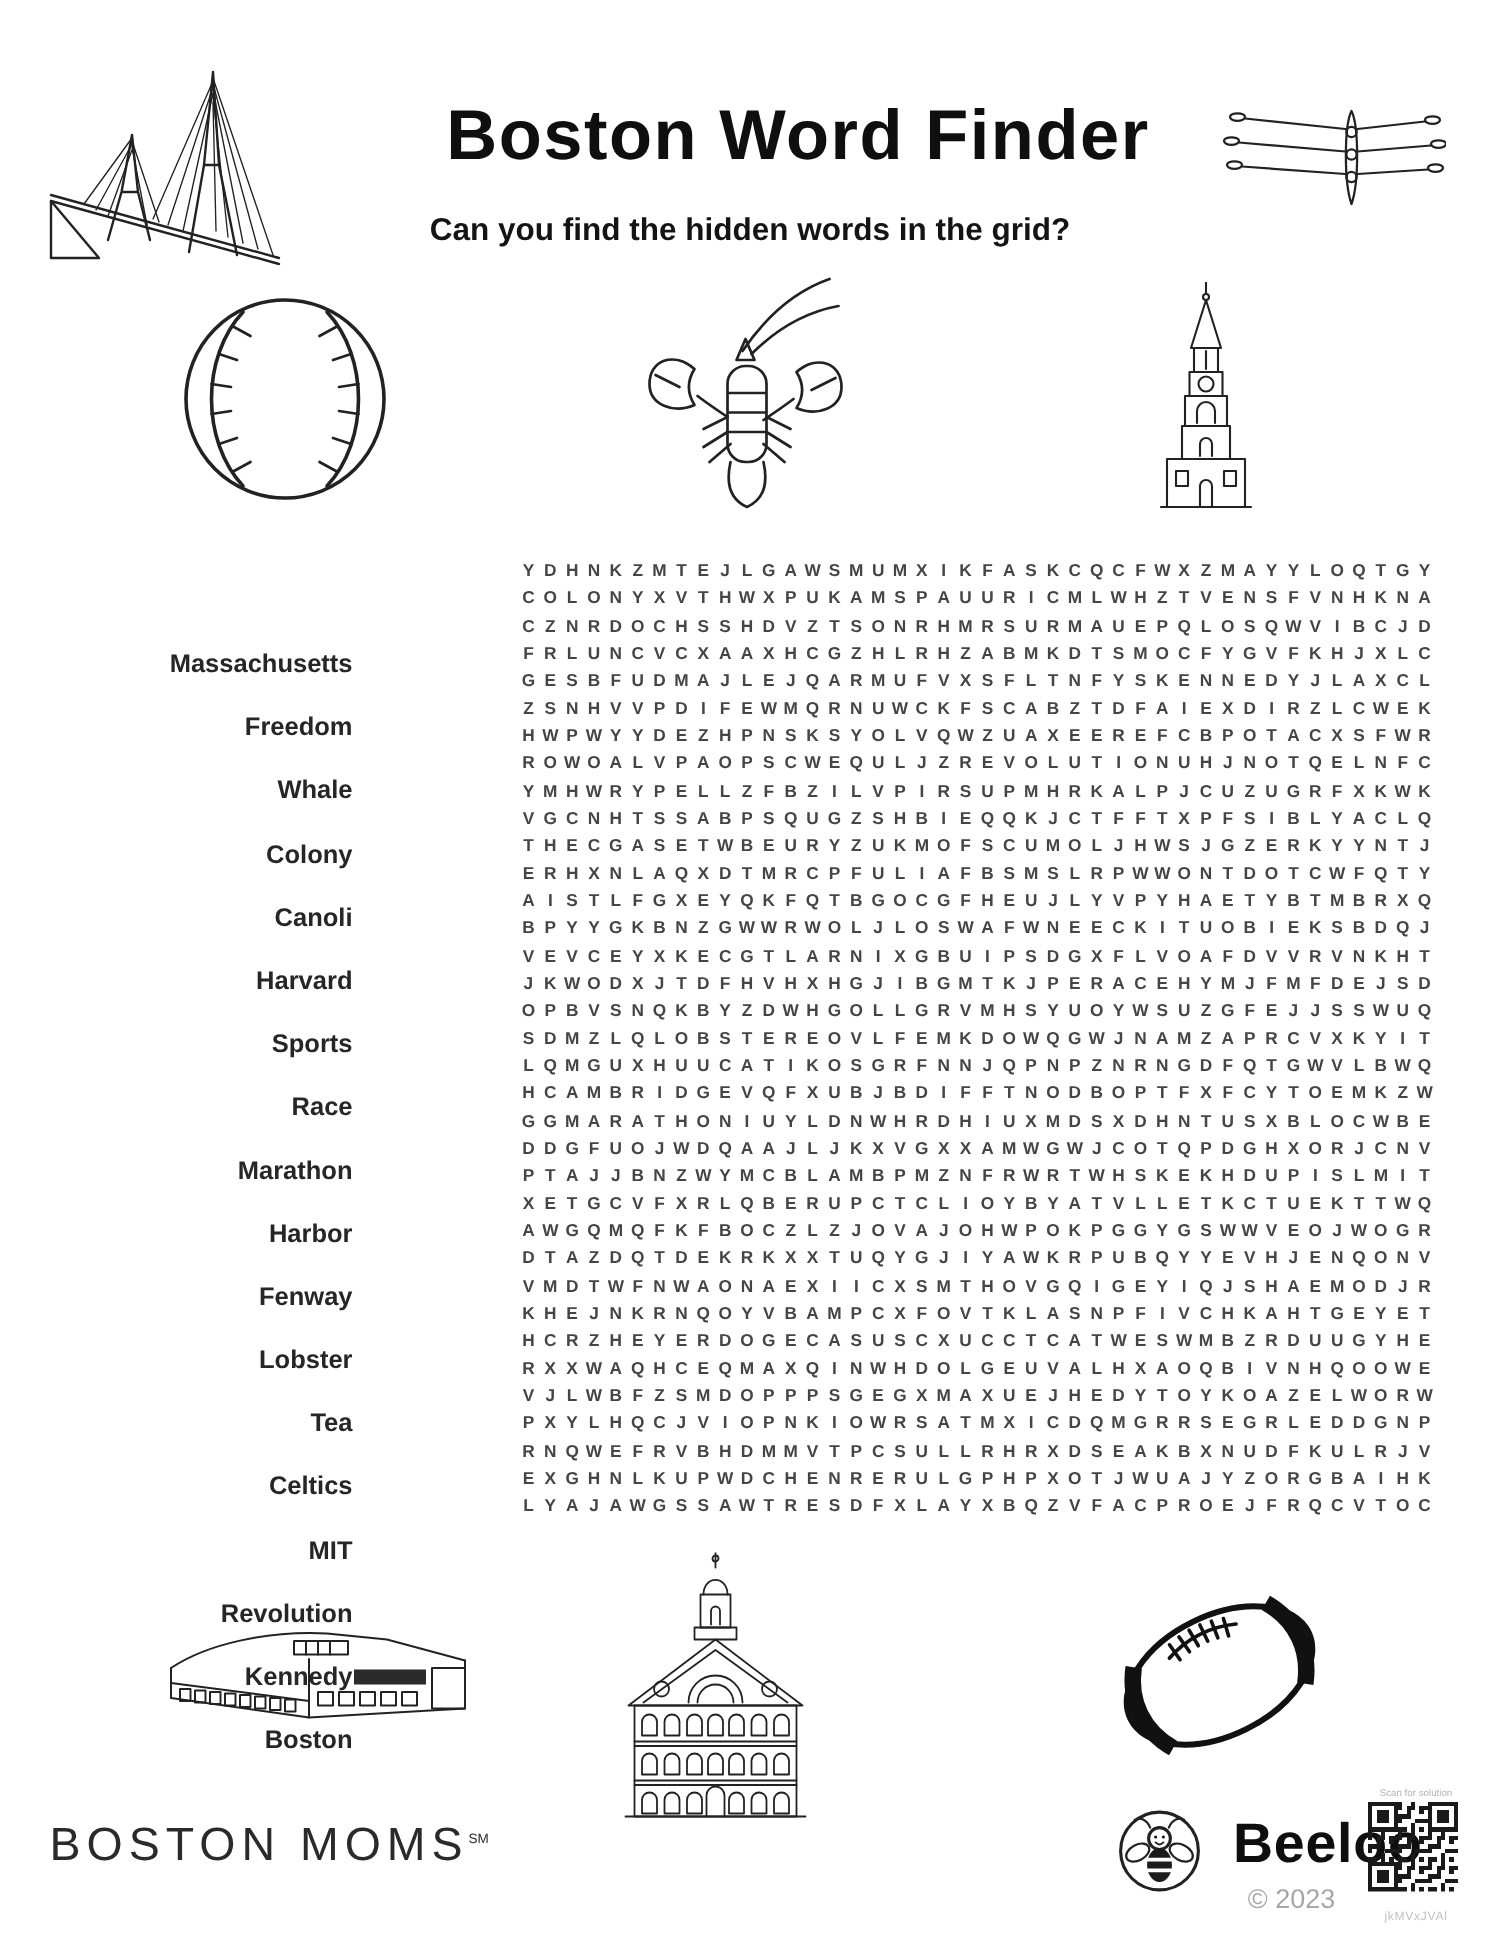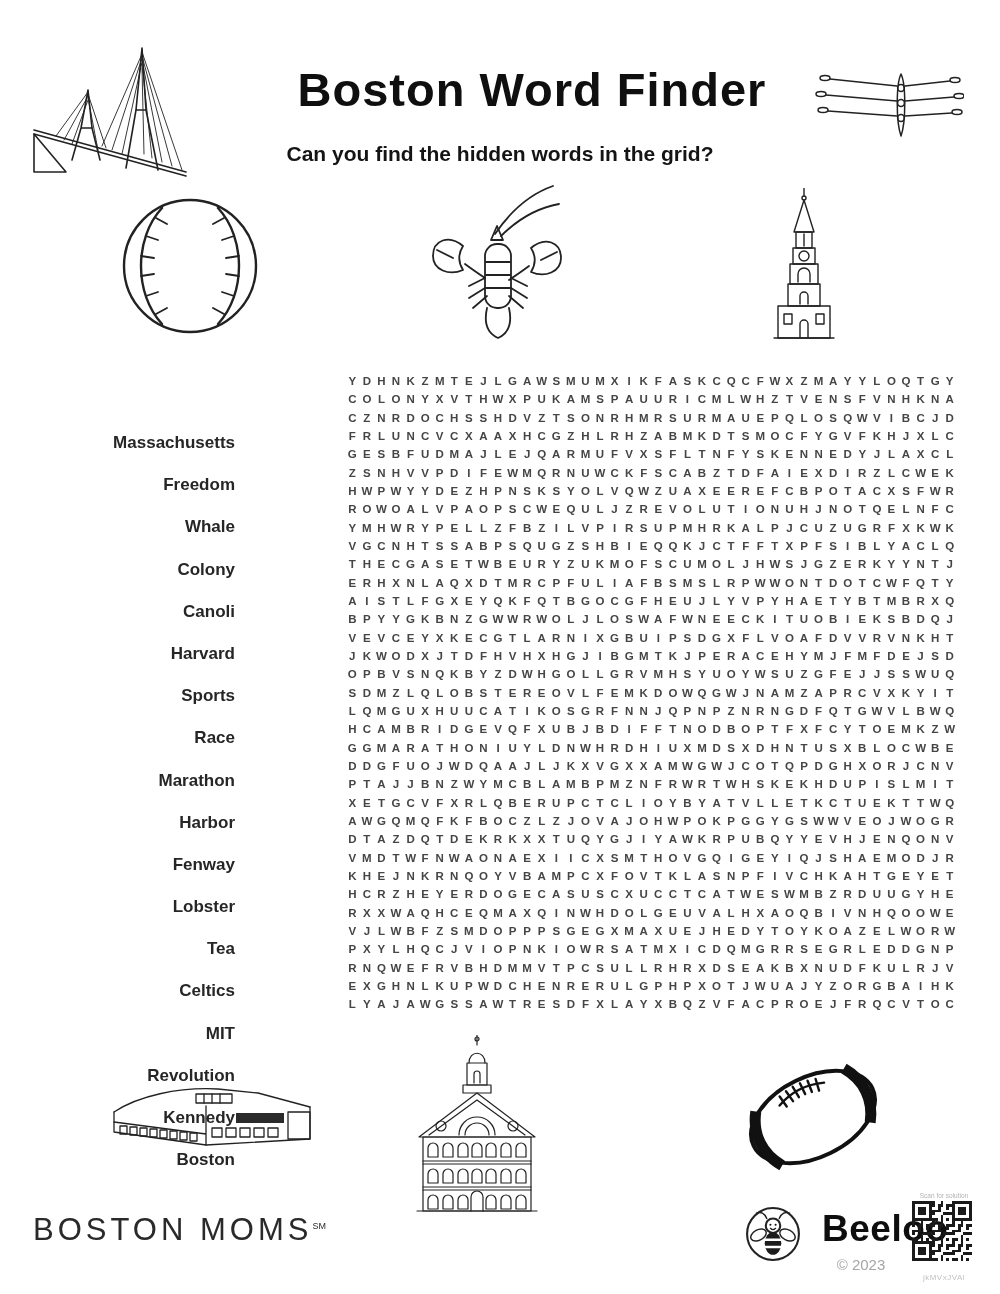--- a/index.html
+++ b/index.html
@@ -15,21 +15,21 @@
   .word{line-height:27.2px;height:27.2px;margin-top:15px;}
   
   .grid{left:345px;top:372px;width:612px;display:grid;grid-template-columns:repeat(42,1fr);
         grid-auto-rows:18.34px;}
   .cell{display:flex;align-items:center;justify-content:center;font-size:11.5px;font-weight:bold;
         color:#454545;letter-spacing:0;}
   
   .brand{left:33px;top:1212px;font-size:31px;font-weight:normal;letter-spacing:4px;color:#2a2a2a;}
   .brand sup{font-size:9px;letter-spacing:0;vertical-align:super;}
   .beeloo{left:806px;top:1208px;font-size:37px;font-weight:bold;color:#0e0e0e;letter-spacing:0.5px;margin-left:16px;}
-  .copyright{left:806px;top:1256px;width:110px;text-align:center;font-size:15px;color:#a6a6a6;}
+  .copyright{left:806px;top:1256px;width:110px;text-align:center;font-size:18px;color:#a6a6a6;}
   .qr-wrap{left:912px;top:1192px;width:64px;text-align:center;}
   .qr-label{font-size:6.5px;color:#b3b3b3;display:block;margin-bottom:2px;}
   .qr-code-text{font-size:8px;color:#c2c2c2;display:block;margin-top:12px;letter-spacing:0.5px;}
   svg{display:block;}
   .line{stroke:#222;fill:none;stroke-linecap:round;stroke-linejoin:round;}
 </style>
 </head>
 <body>
 
 <div class="page">

